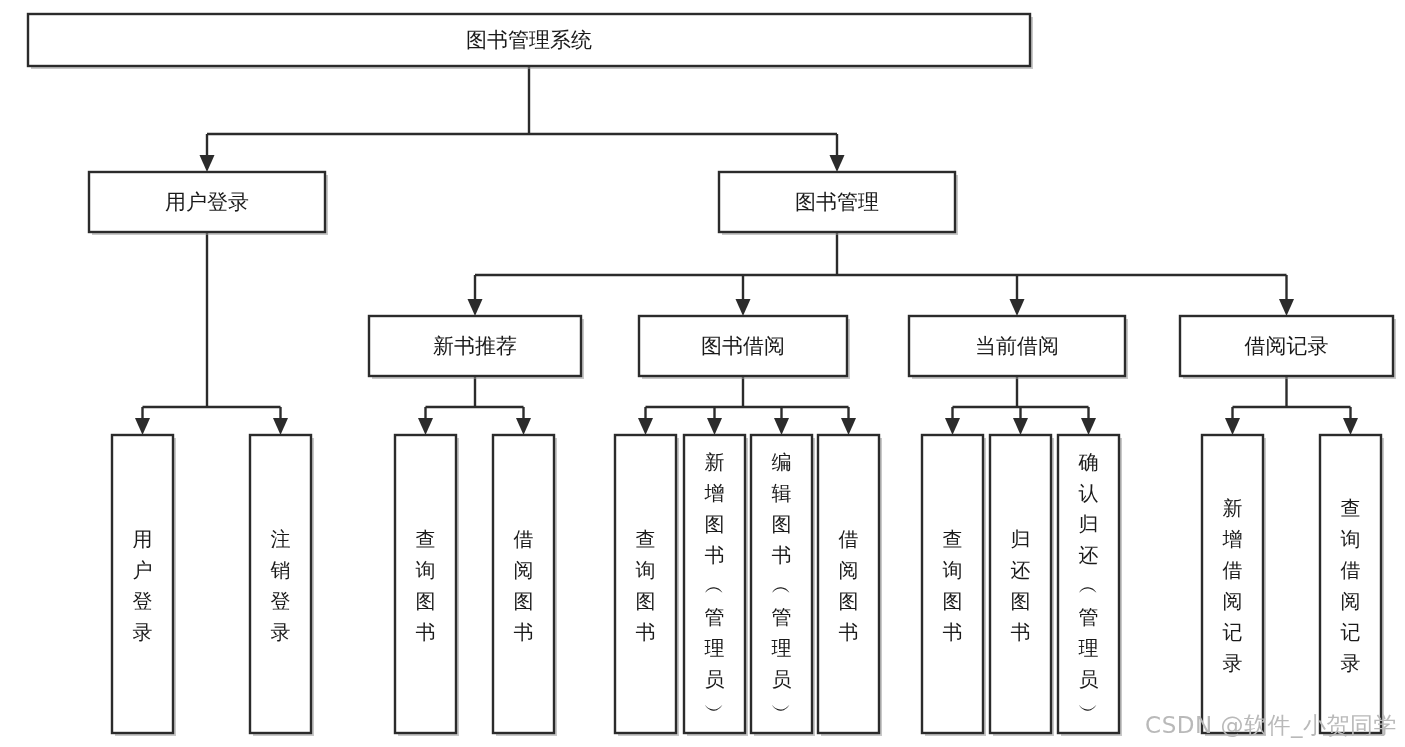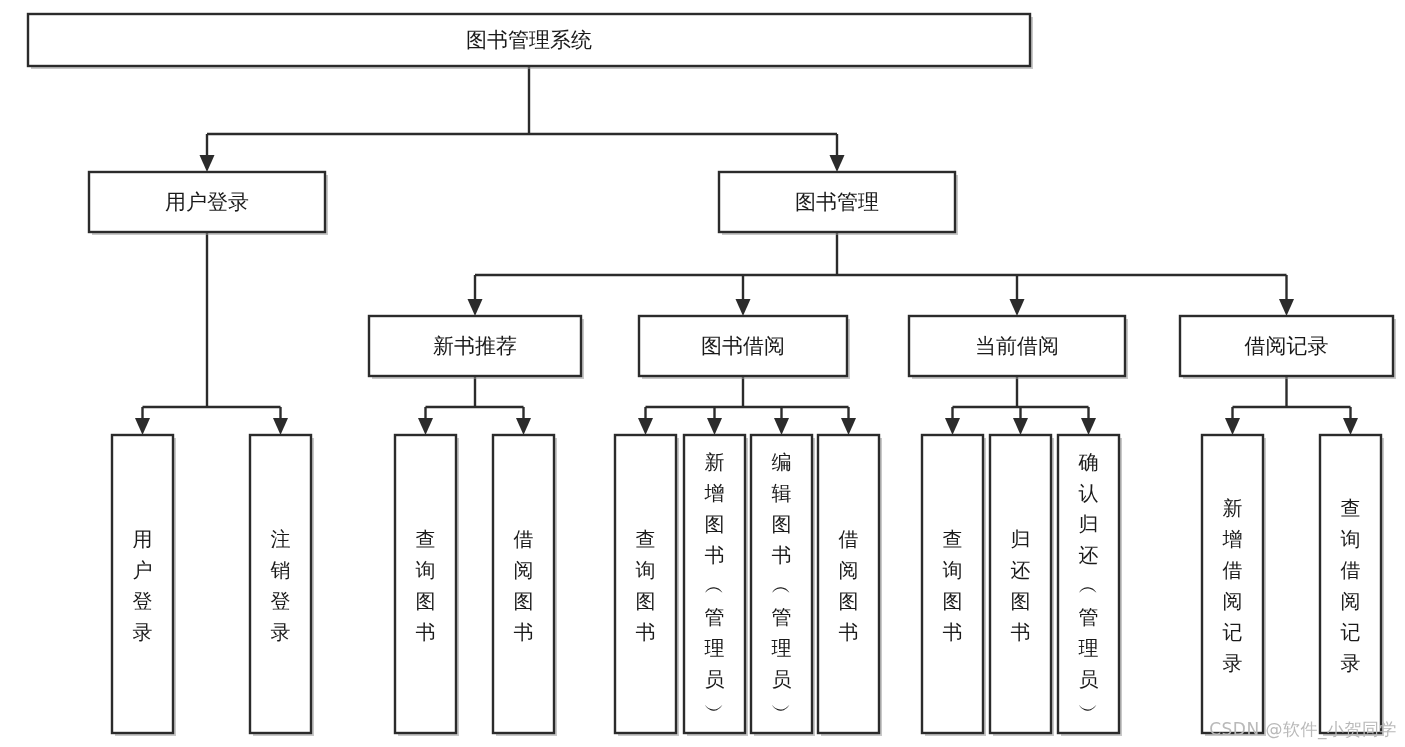--- a/index.html
+++ b/index.html
@@ -55,21 +55,21 @@
   .node-label-v {
     font-size: 20px;
     fill: #1a1a1a;
     text-anchor: middle;
     font-family: "DejaVu Sans", "Liberation Sans", sans-serif;
   }
   .watermark {
     position: absolute;
     right: 16px;
     bottom: 6px;
-    font-size: 17px;
+    font-size: 23px;
     color: #b9b9b9;
     letter-spacing: 0.5px;
     white-space: nowrap;
     font-family: "DejaVu Sans", "Liberation Sans", sans-serif;
     pointer-events: none;
   }
 </style>
 </head>
 <body>
 

